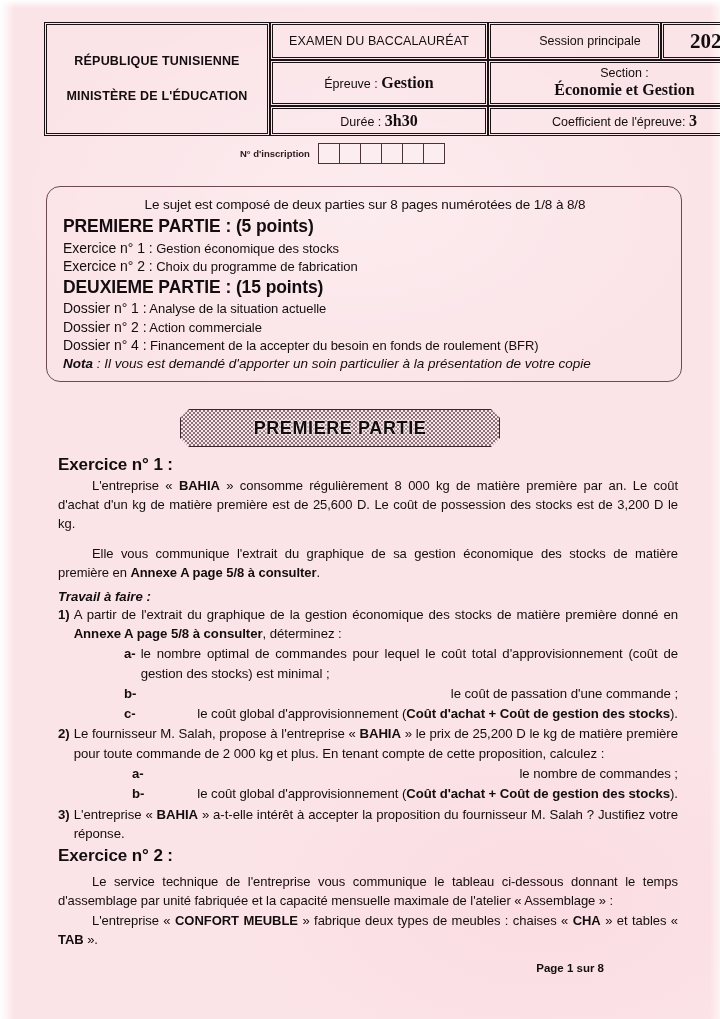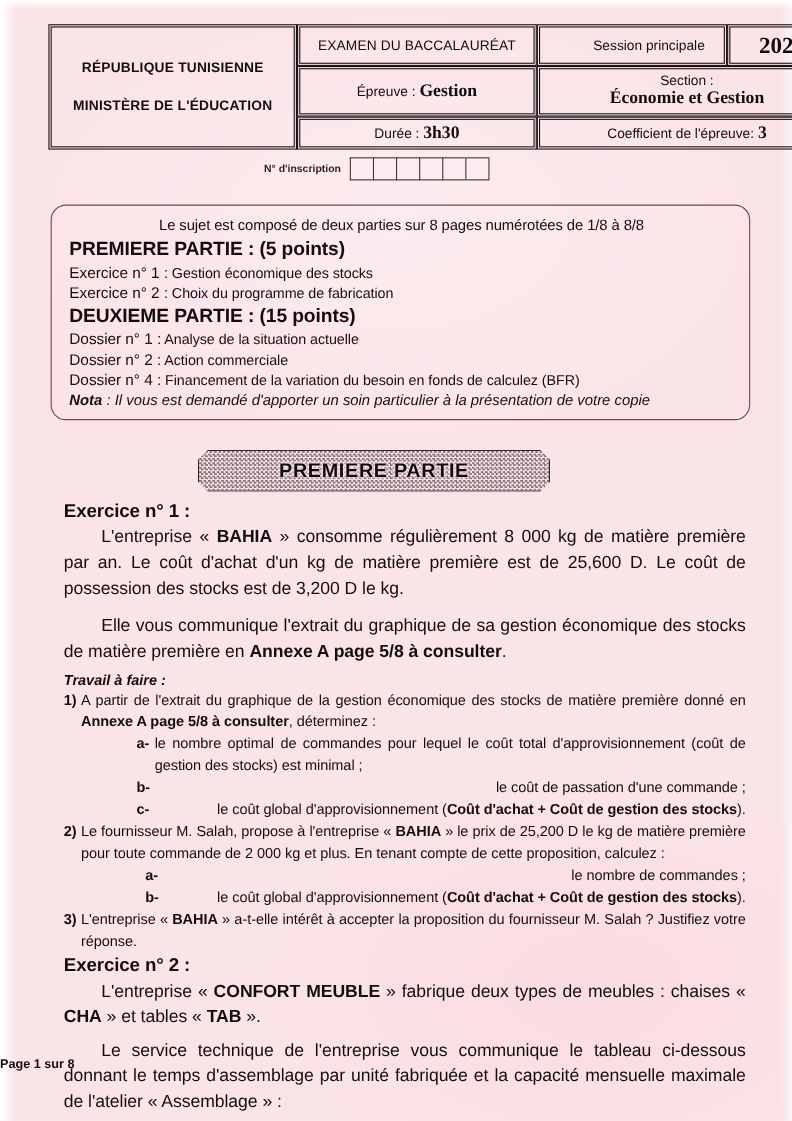--- a/index.html
+++ b/index.html
@@ -192,21 +192,21 @@
     color: #140d0f;
   }
   .ex-heading {
     font-size: 17px;
     font-weight: bold;
     margin: 0 0 2px 0;
     letter-spacing: -0.1px;
   }
   p.para {
     margin: 0 0 1px 0;
-    font-size: 16px;
+    font-size: 13px;
     line-height: 1.46;
     text-align: justify;
     text-indent: 34px;
     letter-spacing: -0.05px;
   }
   .tf-heading {
     font-size: 13.2px;
     font-weight: bold;
     font-style: italic;
     margin: 6px 0 1px 0;
@@ -241,21 +241,21 @@
     padding-right: 5px;
   }
   .sub-item .s-text { flex: 1 1 auto; text-align: right; }
   .sub-list-b { margin: 0 0 0 74px; }
 
   
   .footer {
     position: absolute;
     left: 0; top: 962px;
     width: 604px;
-    text-align: left;
+    text-align: right;
     font-size: 11.5px;
     font-weight: bold;
     color: #140d0f;
   }
 </style>
 </head>
 <body>
 
 <div class="page">
 
@@ -323,21 +323,21 @@
     </div>
 
     <div class="part-heading">DEUXIEME PARTIE : (15 points)</div>
     <div class="sub-entry">
       <span class="lead">Dossier n° 1 :</span><span> Analyse de la situation actuelle</span>
     </div>
     <div class="sub-entry">
       <span class="lead">Dossier n° 2 :</span><span> Action commerciale</span>
     </div>
     <div class="sub-entry">
-      <span class="lead">Dossier n° 4 :</span><span> Financement de la variation du besoin en fonds de calculez (BFR)</span>
+      <span class="lead">Dossier n° 4 :</span><span> Financement de la accepter du besoin en fonds de roulement (BFR)</span>
     </div>
 
     <div class="nota">
       <b>Nota</b><span> : Il vous est demandé d'apporter un soin particulier à la présentation de votre copie</span>
     </div>
   </div>
 
   <div class="banner-wrap">
     <div class="banner">
       <span class="banner-text">PREMIERE PARTIE</span>
@@ -390,22 +390,22 @@
       </div>
     </div>
 
     <div class="q-item">
       <span class="q-num">3)</span>
       <span class="q-text"><span>L'entreprise « </span><b>BAHIA</b><span> » a-t-elle intérêt à accepter la proposition du fournisseur M. Salah ? Justifiez votre réponse.</span></span>
     </div>
 
     <div class="ex-heading" style="margin-top:3px;">Exercice n° 2 :</div>
 
+    <p class="para" style="margin-top:7px;">Le service technique de l'entreprise vous communique le tableau ci-dessous donnant le  temps d'assemblage par unité fabriquée et la capacité mensuelle maximale de l'atelier « Assemblage » :</p>
+
     <p class="para"><span>L'entreprise « </span><b>CONFORT MEUBLE</b><span> » fabrique deux types de meubles : chaises « </span><b>CHA</b><span> » et tables « </span><b>TAB</b><span> ».</span></p>
-
-    <p class="para" style="margin-top:7px;">Le service technique de l'entreprise vous communique le tableau ci-dessous donnant le  temps d'assemblage par unité fabriquée et la capacité mensuelle maximale de l'atelier « Assemblage » :</p>
   </div>
 
   <div class="footer">
     <span>Page 1 sur 8</span>
   </div>
 
 </div>
 
 </body></html>

